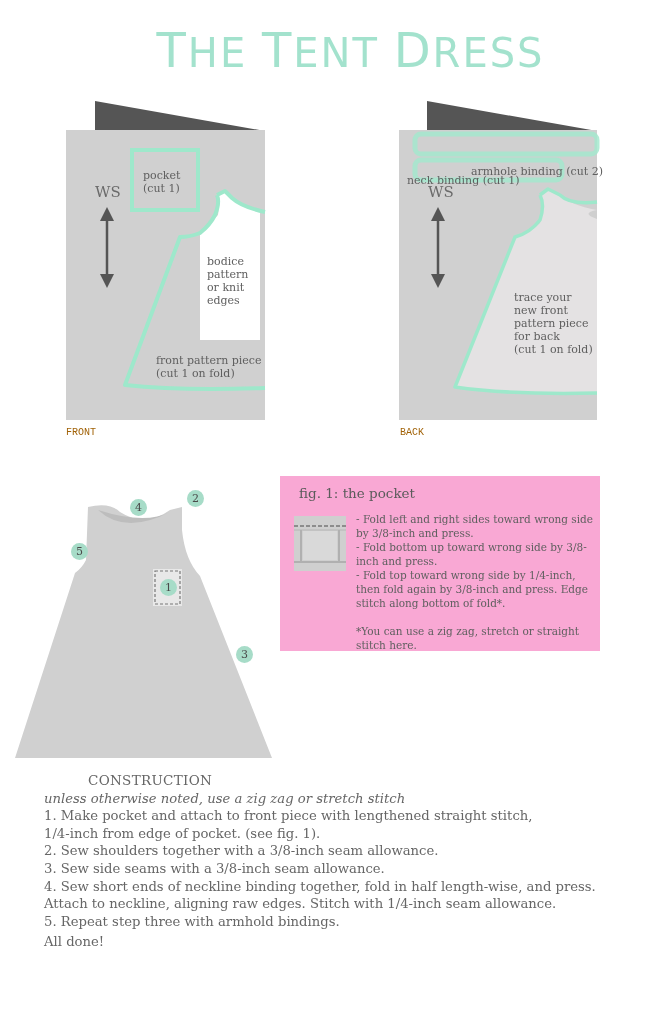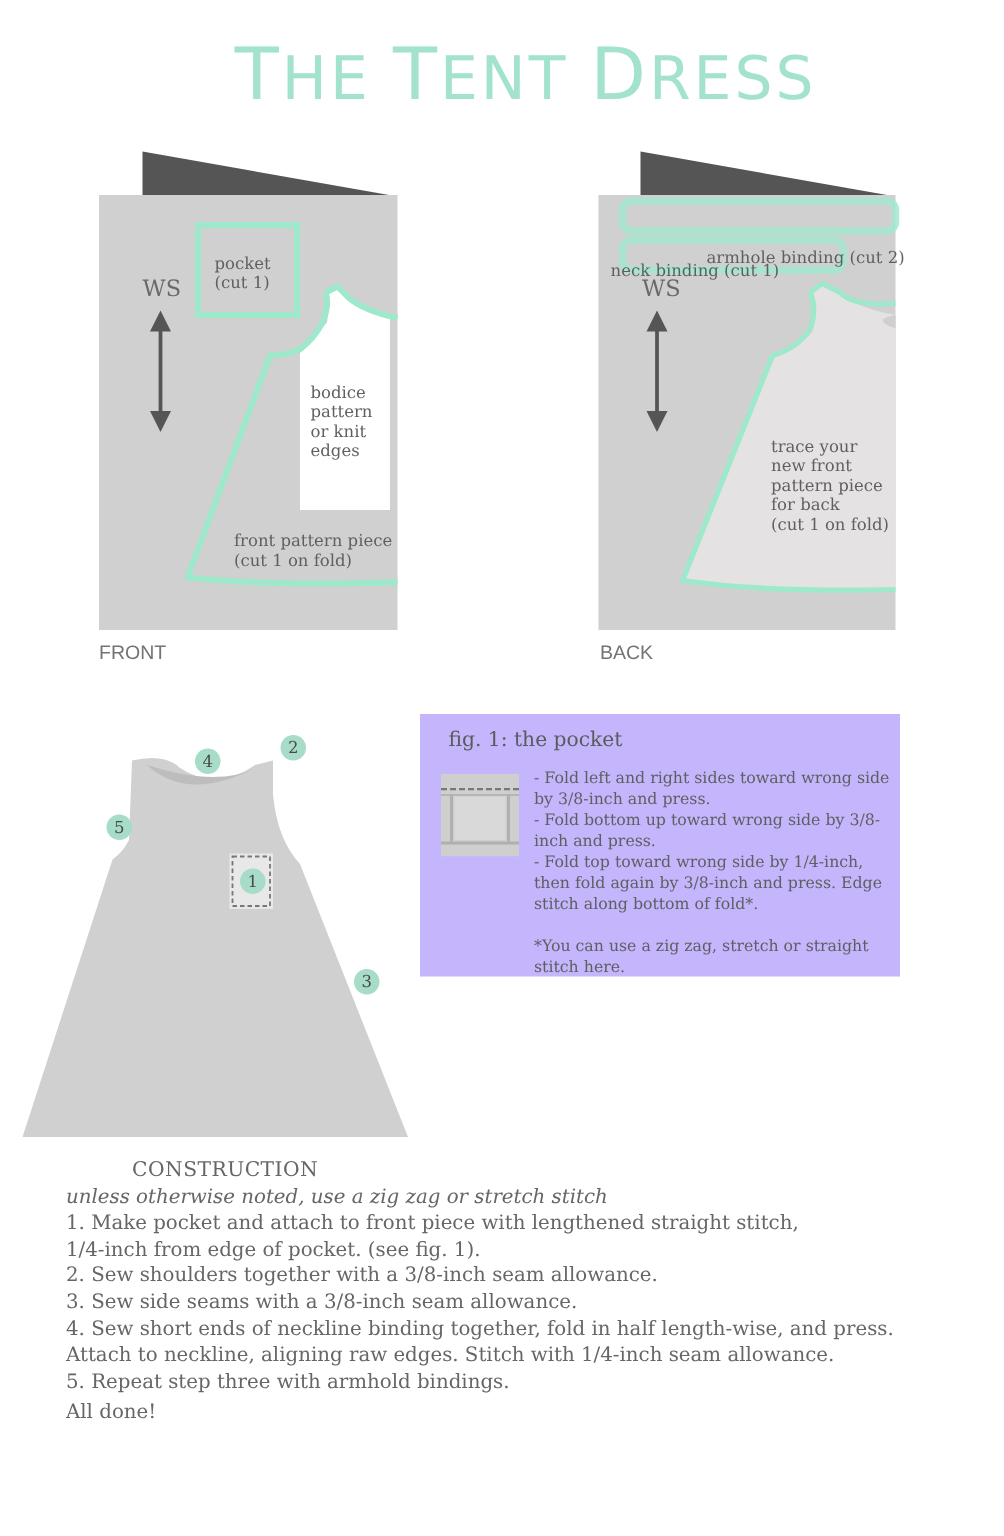--- a/index.html
+++ b/index.html
@@ -5,22 +5,22 @@
   html, body { margin:0; padding:0; }
   body { width:669px; height:1024px; background:#ffffff; position:relative; overflow:hidden;
          font-family:"DejaVu Serif", serif; color:#6b6b6b; }
   .title { position:absolute; left:0; top:22px; width:669px; text-align:center;
            font-family:"DejaVu Sans", sans-serif; font-size:40px; letter-spacing:2px; color:#a3e2cd;padding-left:16px; }
   .title .big { font-size:48px; }
   .panel { position:absolute; }
   .panel svg { position:absolute; left:0; top:0; }
   .lbl { position:absolute; font-size:11px; line-height:13px; color:#5f5f5f; font-family:"DejaVu Serif", serif; }
   .ws { position:absolute; font-size:15px; color:#6a6a6a; font-family:"DejaVu Serif", serif; }
-  .caption { position:absolute; font-size:13px; color:#737373; font-family:Liberation Sans, sans-serif; }
-  .fig { position:absolute; left:280px; top:476px; width:320px; height:175px; background:#c4b5fd; }
+  .caption { position:absolute; font-size:10px; color:#a16207; font-family:Liberation Mono, monospace; }
+  .fig { position:absolute; left:280px; top:476px; width:320px; height:175px; background:#f9a8d4; }
   .fig-title { position:absolute; left:19px; top:9px; font-size:13.5px; color:#5b5b5b; }
   .fig-text { position:absolute; left:76px; top:36px; width:240px; font-size:10.5px; line-height:14px; color:#5f5f5f; }
   .fig-text p { margin:0; }
   .fig-note { margin-top:14px !important; }
   .num { position:absolute; width:17px; height:17px; border-radius:50%; background:#a7dcc8;
          font-size:11px; line-height:17px; text-align:center; color:#4a4a4a; }
   .construction { position:absolute; left:44px; top:772px; width:610px; font-size:13.2px; color:#666; line-height:17.6px; }
   .construction .h { font-size:13.5px; letter-spacing:0.3px;margin-left:44px; }
   .construction .sub { font-style:italic; }
   .construction .steps { }

